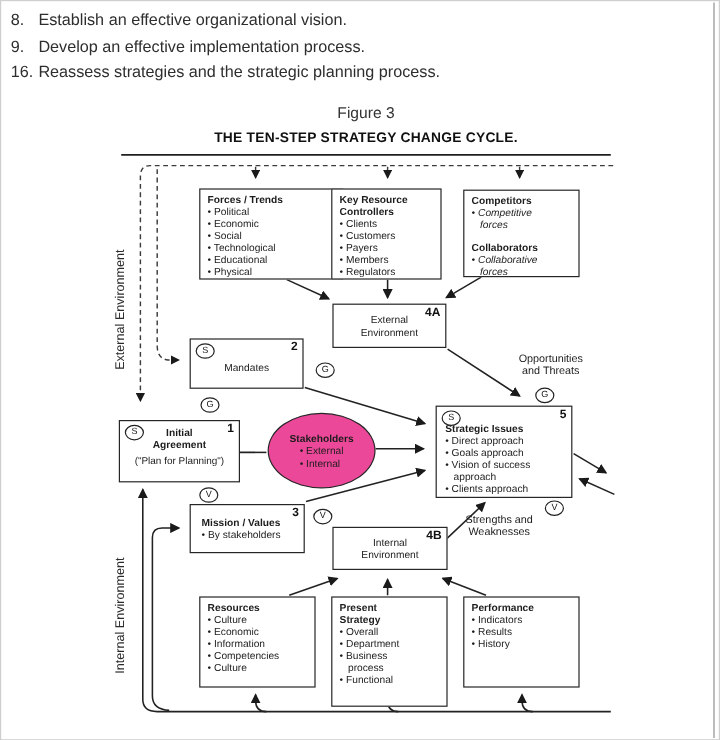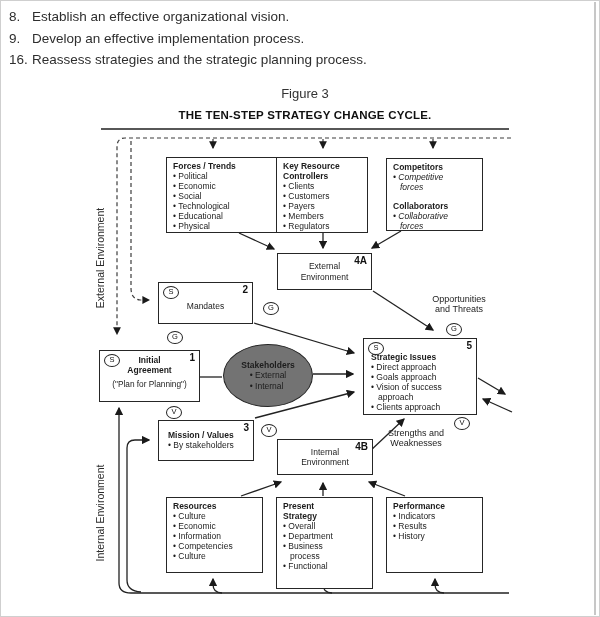--- a/index.html
+++ b/index.html
@@ -51,21 +51,21 @@
   .bx.present .ttl{width:42px;}
   .bx.resource .ttl{width:66px;}
   .bx.competitors li{max-width:62px;font-style:italic;}
   .bx.competitors .gap{height:9px;}
   .bx.mission .pad{padding-top:9px;padding-left:9px;}
   .bx.mandates .center-col{padding-top:6px;box-sizing:border-box;}
   .bx.initial .center-col{justify-content:flex-start;padding-top:4px;box-sizing:border-box;}
   .bx.initial .ttl{width:56px;text-align:center;}
   .bx.initial .sub{margin-top:5px;font-size:8.3px;}
   
-  .ellipse{position:absolute;left:222px;top:343px;width:90px;height:63px;border:1.3px solid #262626;border-radius:50%;background:#737373;
+  .ellipse{position:absolute;left:222px;top:343px;width:90px;height:63px;border:1.3px solid #262626;border-radius:50%;background:#ec4899;
     display:flex;flex-direction:column;align-items:center;justify-content:center;font-size:8.5px;line-height:1.2;color:#1c1c1c;box-sizing:border-box;}
   .ellipse .ttl{font-weight:bold;}
   .ellipse ul{margin:0;padding:0;list-style:none;text-align:left;}
   .ellipse li::before{content:"• ";}
   
   .anno{position:absolute;font-size:9px;line-height:1.15;text-align:center;color:#1c1c1c;}
   .anno.opp{left:380px;top:293px;width:68px;margin-left:44px;}
   .anno.str{left:378px;top:427px;width:74px;}
 </style>
 </head>

